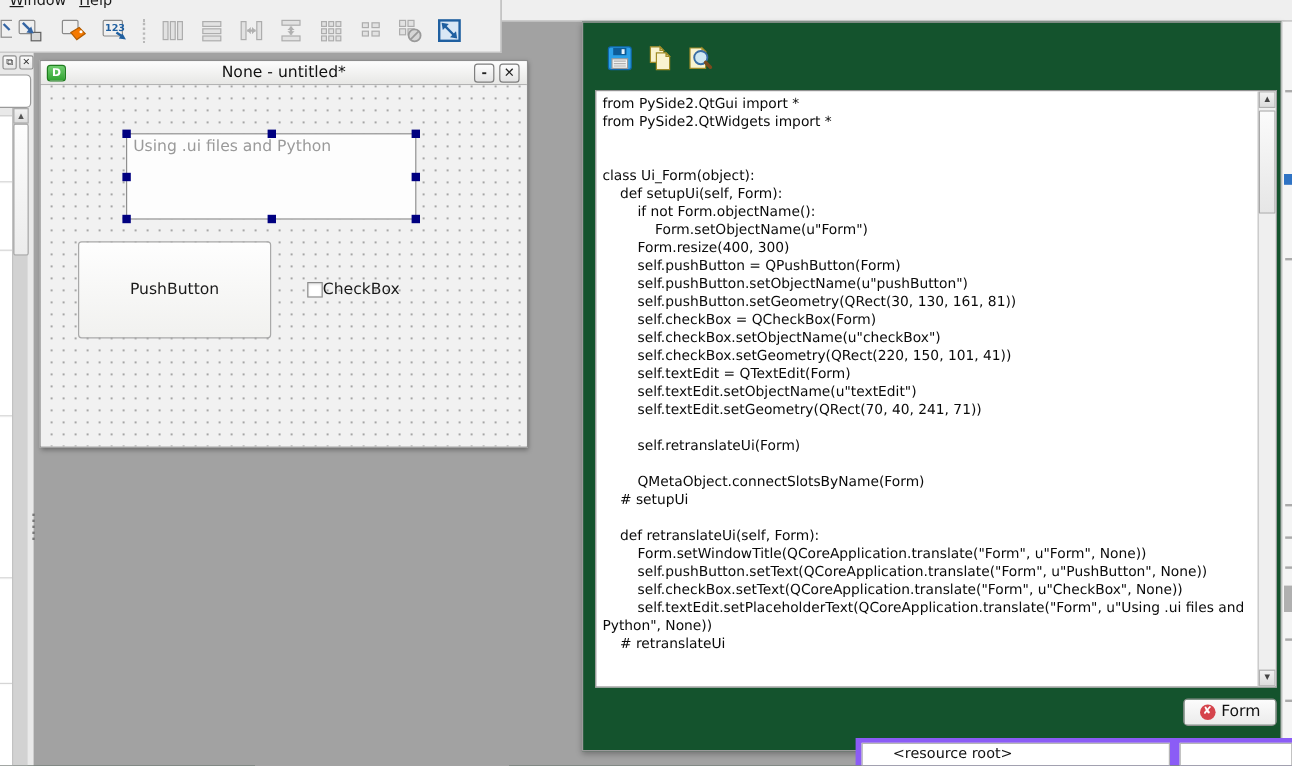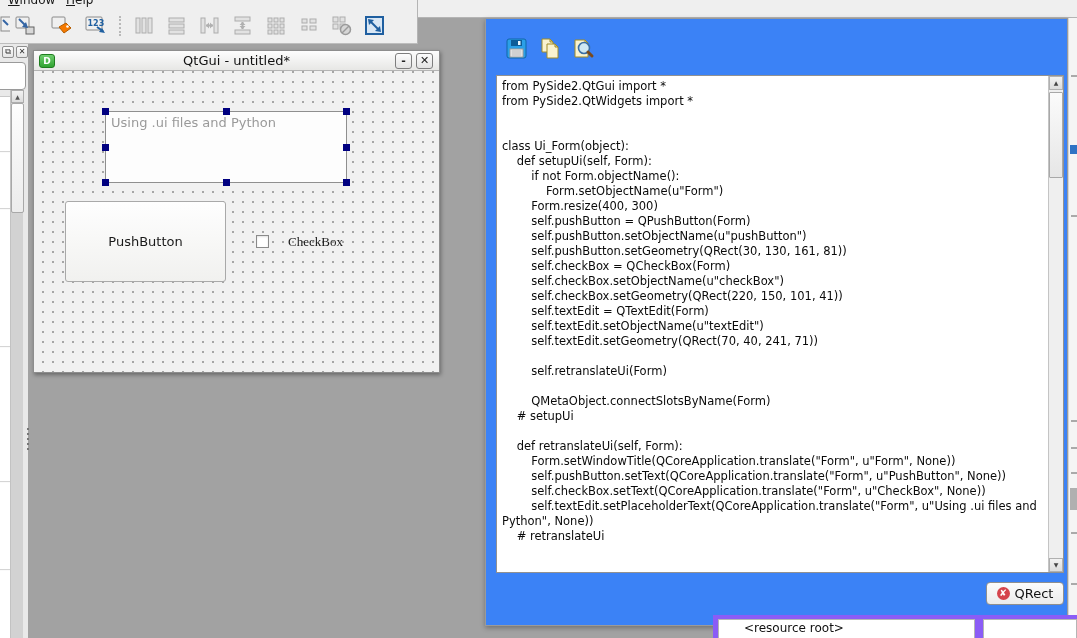--- a/index.html
+++ b/index.html
@@ -64,26 +64,26 @@
                  background-size:10px 10px; background-position:4px 6px; }
   #w-textedit { position:absolute; left:71px; top:40px; width:242px; height:72px;
                 background:#fdfdfd; border:1px solid #8f8f8f;text-decoration:underline; }
   #w-textedit .ph { position:absolute; left:5px; top:3px; color:#9a9a9a; font-size:13px; }
   .handle { position:absolute; width:7px; height:7px; background:#000080; }
   #w-pushbutton { position:absolute; left:31px; top:130px; width:161px; height:81px;
                   background:linear-gradient(#fefefe,#f1f1ef); border:1px solid #a9a9a9;
                   border-radius:3px; display:flex; align-items:center; justify-content:center;
                   font-size:13px; color:#1a1a1a; }
   #w-checkbox { position:absolute; left:222px; top:150px; width:101px; height:41px;
-                display:flex; align-items:center; gap:19px;font-family:Liberation Serif, serif; }
+                display:flex; align-items:center; gap:0; }
   #cb-ind { width:13px; height:13px; background:#fff; border:1px solid #8a8a8a;
             box-shadow:inset 0 1px 2px rgba(0,0,0,.12); }
 
   
-  #code-dialog { left:485px; top:18px; width:583px; height:608px; background:#3b82f6;
+  #code-dialog { left:485px; top:18px; width:583px; height:608px; background:#14532d;
                  border:1px solid #9a9a9a; box-shadow:0 2px 5px rgba(0,0,0,.3); }
   .dlg-tbtn { position:absolute; top:18px; width:24px; height:24px; }
   #code-area { position:absolute; left:10px; top:56px; width:568px; height:498px;
                background:#fff; border:1px solid #919191; overflow:hidden; }
   #code-pre { position:absolute; left:0; top:0; right:15px; bottom:0; padding:3px 4px 3px 5px;
               font-family:"DejaVu Sans","Liberation Sans",sans-serif; font-size:11.5px;
               line-height:15px; white-space:pre-wrap; color:#0a0a0a; overflow:hidden; }
   #code-vscroll { position:absolute; right:0; top:0; bottom:0; width:15px; background:#efefef;
                   border-left:1px solid #c4c4c4; }
   .sb-btn { position:absolute; left:0; width:14px; height:14px;
@@ -303,21 +303,21 @@
     <i></i>
       <i></i>
       <i></i>
       <i></i>
       <i></i>
   </div>
 
   <div class="abs" id="form-window">
     <div id="form-titlebar">
       <div id="form-badge">D</div>
-      <span>QtGui - untitled*</span>
+      <span>None - untitled*</span>
       <div class="cap-btn" style="left:361px">-</div>
       <div class="cap-btn" style="left:382px">✕</div>
     </div>
     <div id="form-canvas">
 
       <div id="w-textedit">
         <span class="ph">Using .ui files and Python</span>
         <div class="handle" style="left:-4px;top:-4px"></div>
         <div class="handle" style="left:calc(50% - 3px);top:-4px"></div>
         <div class="handle" style="right:-4px;top:-4px"></div>
@@ -409,21 +409,21 @@
     # retranslateUi</pre>
       <div id="code-vscroll">
         <div class="sb-btn" style="top:0"><span>▲</span></div>
         <div id="code-thumb"></div>
         <div class="sb-btn" style="bottom:0"><span>▼</span></div>
       </div>
     </div>
 
     <div id="close-btn">
       <span id="close-x">✘</span>
-      <span>QRect</span>
+      <span>Form</span>
     </div>
   </div>
 
   <div class="abs" id="bottom-panel">
     <div class="res-box" id="res-root">&lt;resource root&gt;</div>
     <div class="res-box" id="res-box2"></div>
   </div>
 
   <div class="abs" id="right-strip">
     <div class="rs-dash" style="top:57px"></div>

